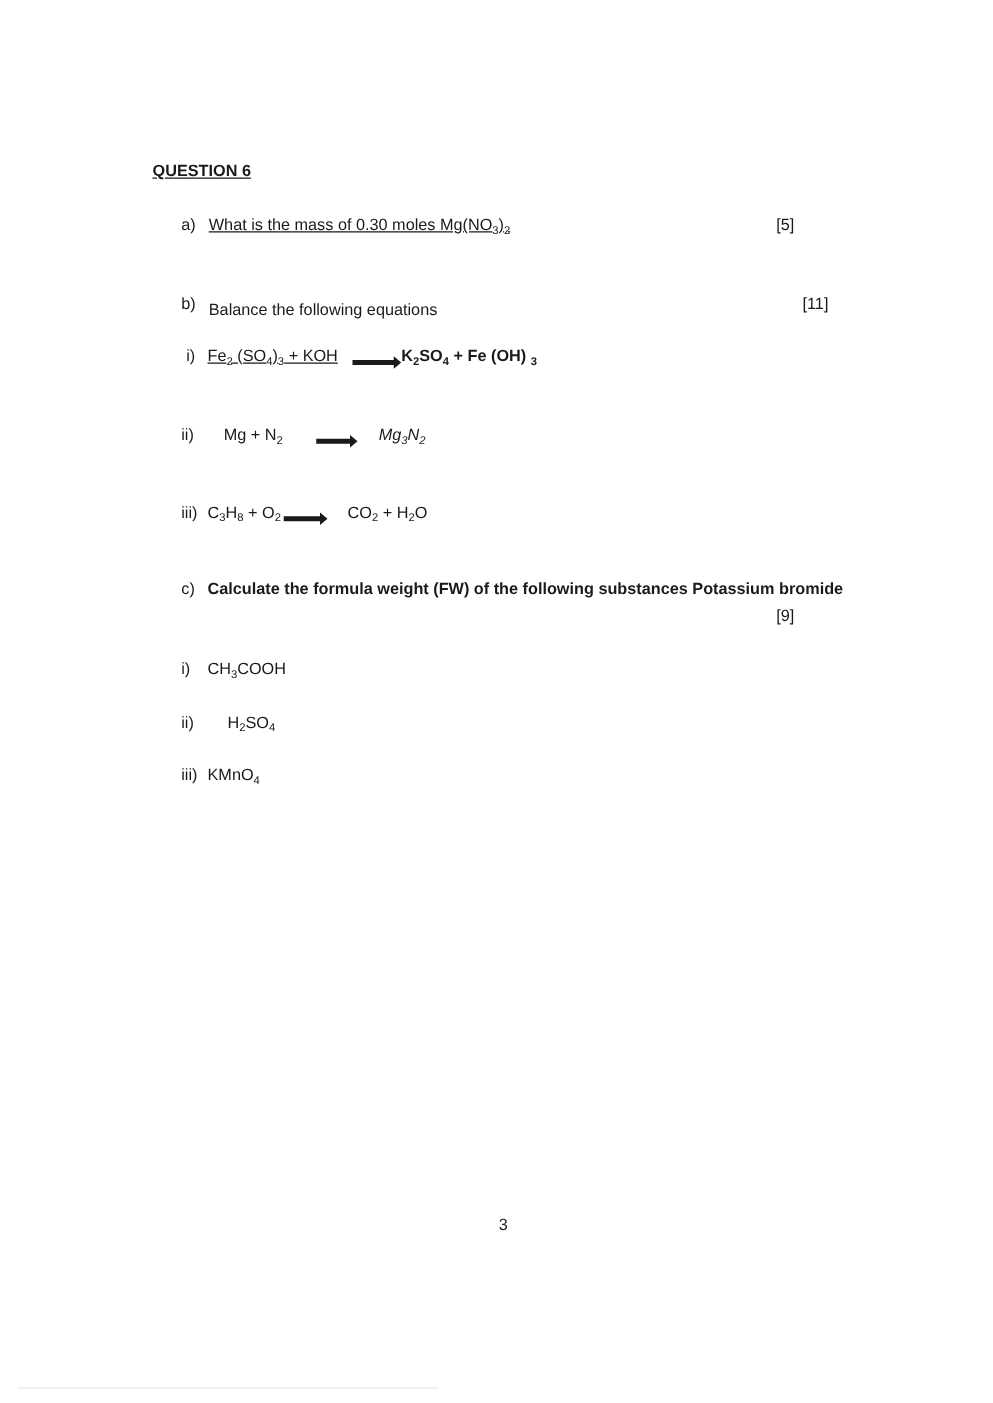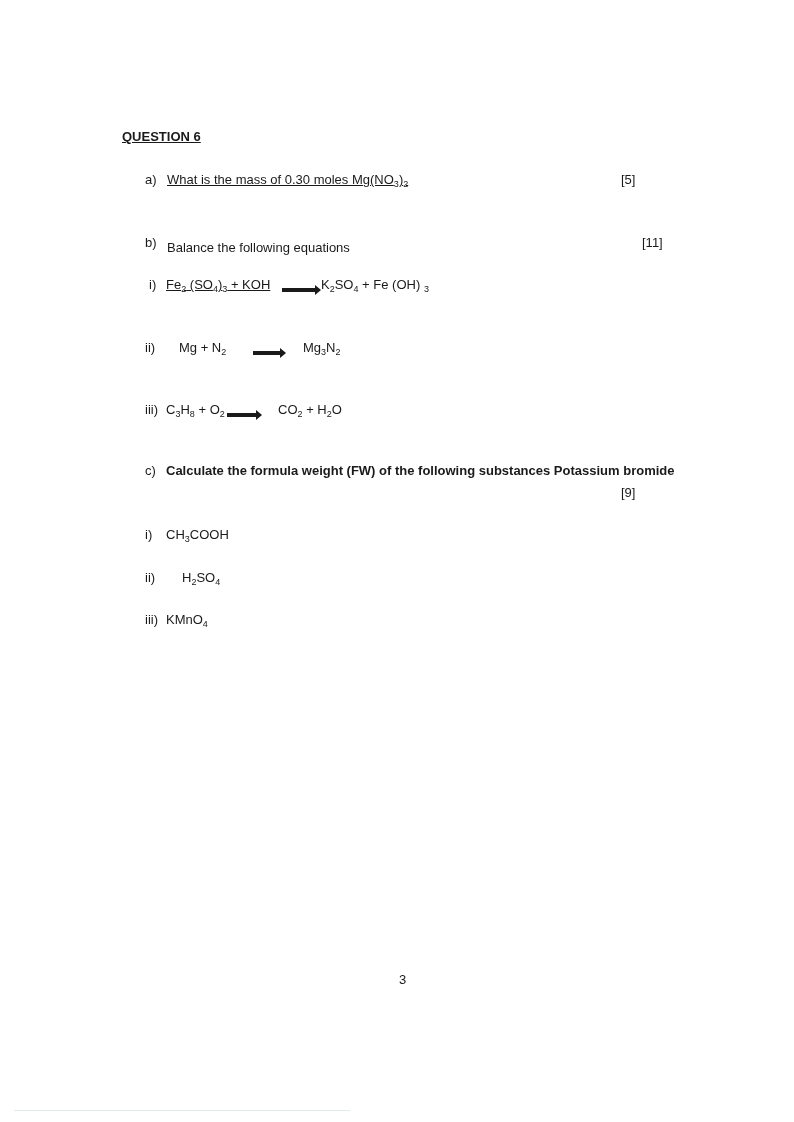--- a/index.html
+++ b/index.html
@@ -29,26 +29,26 @@
 <div class="abs" style="left:167px; top:172px;text-decoration:underline;"><span>What is the mass of 0.30 moles Mg(NO</span><sub>3</sub><span>)</span><sub>2</sub></div>
 <div class="abs marks" style="left:621px; top:172px;">[5]</div>
 
 <div class="abs" style="left:145px; top:235px;">b)</div>
 <div class="abs" style="left:167px; top:240px;">Balance the following equations</div>
 <div class="abs marks" style="left:622px; top:235px;margin-left:20px;">[11]</div>
 
 <div class="abs" style="left:149px; top:277px;">i)</div>
 <div class="abs" style="left:166px; top:277px;text-decoration:underline;"><span>Fe</span><sub>2</sub><span> (SO</span><sub>4</sub><span>)</span><sub>3</sub><span> +   KOH</span></div>
 <div class="abs" style="left:282px; top:282px;"><span class="arrow" style="width:34px;"></span></div>
-<div class="abs" style="left:321px; top:277px;"><span>K</span><sub>2</sub><span>SO</span><sub>4</sub><span> + Fe (OH) </span><sub>3</sub></div>
+<div class="abs" style="left:321px; top:277px;font-weight:bold;"><span>K</span><sub>2</sub><span>SO</span><sub>4</sub><span> + Fe (OH) </span><sub>3</sub></div>
 
 <div class="abs" style="left:145px; top:340px;">ii)</div>
 <div class="abs" style="left:167px; top:340px;margin-left:12px;"><span>Mg + N</span><sub>2</sub></div>
 <div class="abs" style="left:253px; top:345px;"><span class="arrow" style="width:28px;"></span></div>
-<div class="abs" style="left:303px; top:340px;"><span>Mg</span><sub>3</sub><span>N</span><sub>2</sub></div>
+<div class="abs" style="left:303px; top:340px;font-style:italic;"><span>Mg</span><sub>3</sub><span>N</span><sub>2</sub></div>
 
 <div class="abs" style="left:145px; top:402px;">iii)</div>
 <div class="abs" style="left:166px; top:402px;"><span>C</span><sub>3</sub><span>H</span><sub>8</sub><span> + O</span><sub>2</sub></div>
 <div class="abs" style="left:227px; top:407px;"><span class="arrow" style="width:30px;"></span></div>
 <div class="abs" style="left:278px; top:402px;"><span>CO</span><sub>2</sub><span> + H</span><sub>2</sub><span>O</span></div>
 
 <div class="abs" style="left:145px; top:463px;">c)</div>
 <div class="abs" style="left:166px; top:463px;font-weight:bold;">Calculate the formula weight (FW) of the following substances Potassium bromide</div>
 <div class="abs marks" style="left:621px; top:485px;">[9]</div>
 

